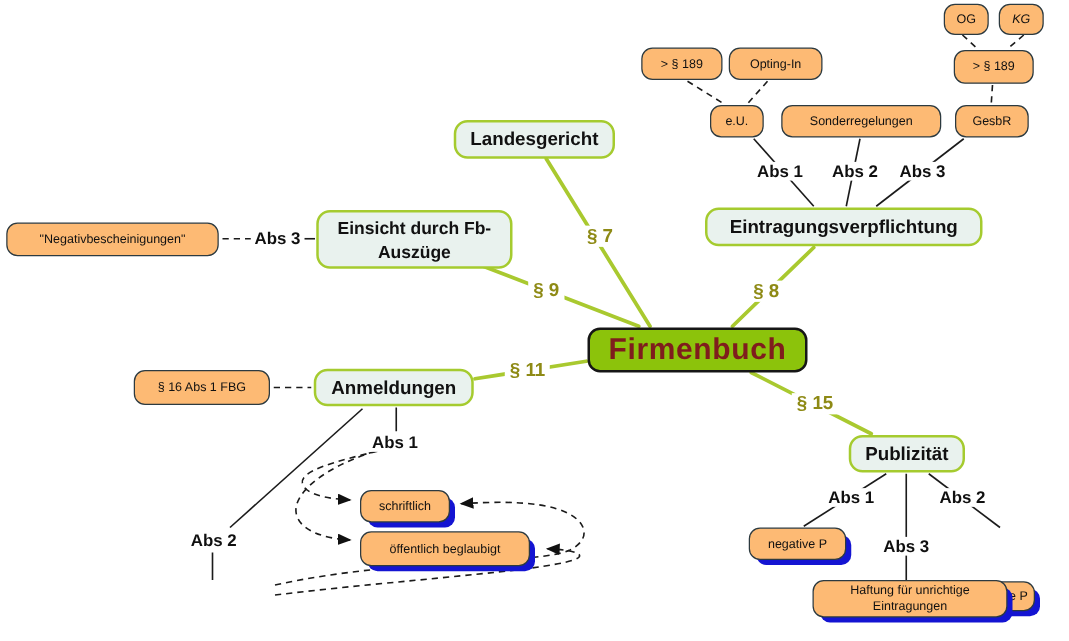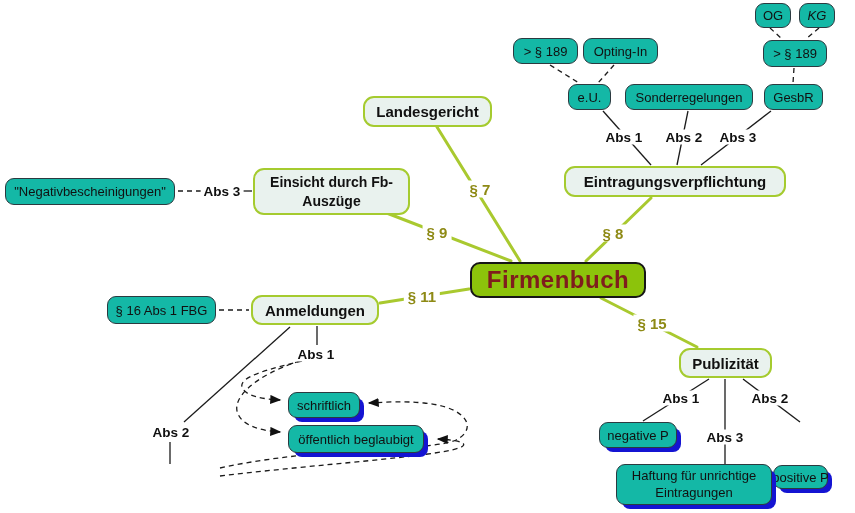--- a/index.html
+++ b/index.html
@@ -2,22 +2,22 @@
 <html><head>
 <meta charset="utf-8">
 <style>
   html,body{margin:0;padding:0;background:#fff;}
   .canvas{position:relative;width:855px;height:513px;background:#ffffff;
           font-family:"Liberation Sans",sans-serif;overflow:hidden;}
   svg.edges{position:absolute;left:0;top:0;}
 
   .node{position:absolute;display:flex;align-items:center;justify-content:center;
         white-space:nowrap;box-sizing:border-box;color:#111;}
-  .leaf{background:#14b8a6;border:1.5px solid #2c3a40;border-radius:9px;
-        font-size:13px;padding:3px 8px;}
+  .leaf{background:#fdba74;border:1.5px solid #2c3a40;border-radius:9px;
+        font-size:10px;padding:3px 8px;}
   .main{background:#e9f2ee;border:2px solid #a5cb2f;border-radius:11px;
         font-weight:bold;font-size:15px;padding:3px 9px;}
   .root{background:#8cc30b;border:2px solid #161616;border-radius:10px;
         font-weight:bold;font-size:24px;color:#7f1d1d;letter-spacing:0.5px;}
   .bluesh{box-shadow:5px 5px 0 -1px #1414d2;}
   .multi{white-space:normal;text-align:center;line-height:1.3;}
 
   .elabel{position:absolute;transform:translate(-50%,-50%);font-weight:bold;
           font-size:13.5px;color:#101010;background:#ffffff;padding:0 3px;white-space:nowrap;}
   .plabel{position:absolute;transform:translate(-50%,-50%);font-weight:bold;
@@ -88,21 +88,21 @@
   <div class="node leaf" style="left:625px;top:84px;width:128px;height:26px;">Sonderregelungen</div>
   <div class="node leaf" style="left:764px;top:84px;width:59px;height:26px;">GesbR</div>
 
   <div class="node leaf" style="left:5px;top:178px;width:170px;height:27px;">"Negativbescheinigungen"</div>
   <div class="node leaf" style="left:107px;top:296px;width:109px;height:28px;">§ 16 Abs 1 FBG</div>
 
   <div class="node leaf bluesh" style="left:288px;top:392px;width:72px;height:26px;">schriftlich</div>
   <div class="node leaf bluesh" style="left:288px;top:425px;width:136px;height:28px;">öffentlich beglaubigt</div>
   <div class="node leaf bluesh" style="left:599px;top:422px;width:78px;height:26px;">negative P</div>
   <div class="node leaf bluesh" style="left:773px;top:423px;width:55px;height:24px;margin-top:42px;">positive P</div>
-  <div class="node leaf bluesh multi" style="left:616px;top:464px;width:156px;height:41px;">Haftung für unrichtige Eintragungen</div>
+  <div class="node leaf bluesh multi" style="left:650px;top:464px;width:156px;height:30px;">Haftung für unrichtige Eintragungen</div>
 
   <div class="plabel" style="left:480px;top:189px;">§ 7</div>
   <div class="plabel" style="left:613px;top:233px;">§ 8</div>
   <div class="plabel" style="left:437px;top:232px;">§ 9</div>
   <div class="plabel" style="left:422px;top:296px;">§ 11</div>
   <div class="plabel" style="left:652px;top:323px;">§ 15</div>
 
   <div class="elabel" style="left:624px;top:137px;">Abs 1</div>
   <div class="elabel" style="left:684px;top:137px;">Abs 2</div>
   <div class="elabel" style="left:738px;top:137px;">Abs 3</div>

